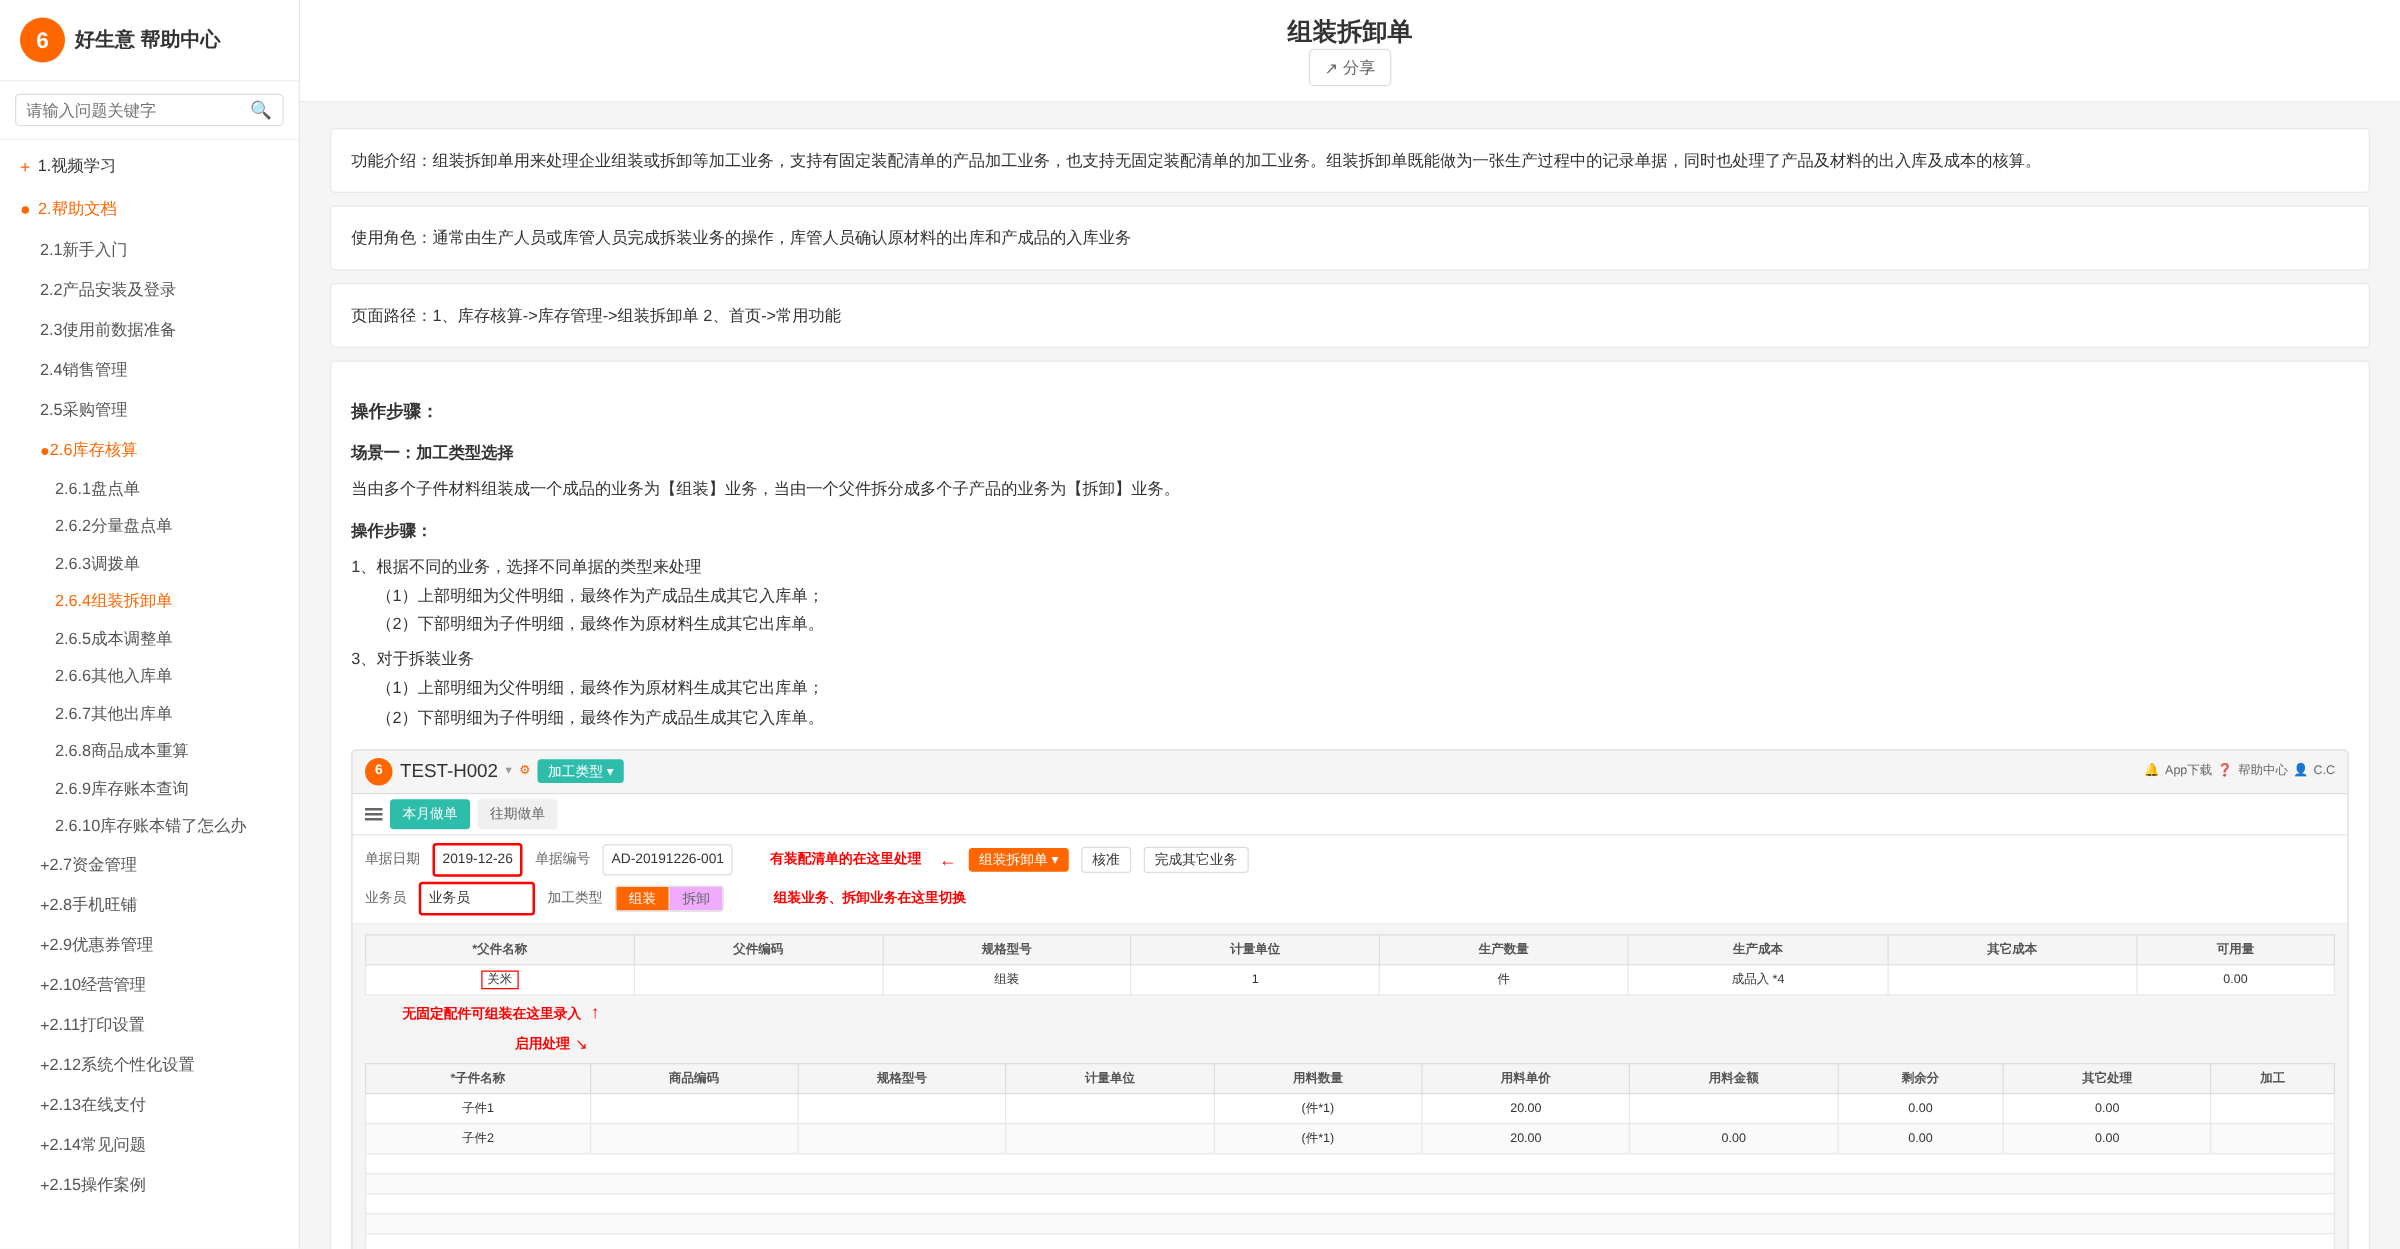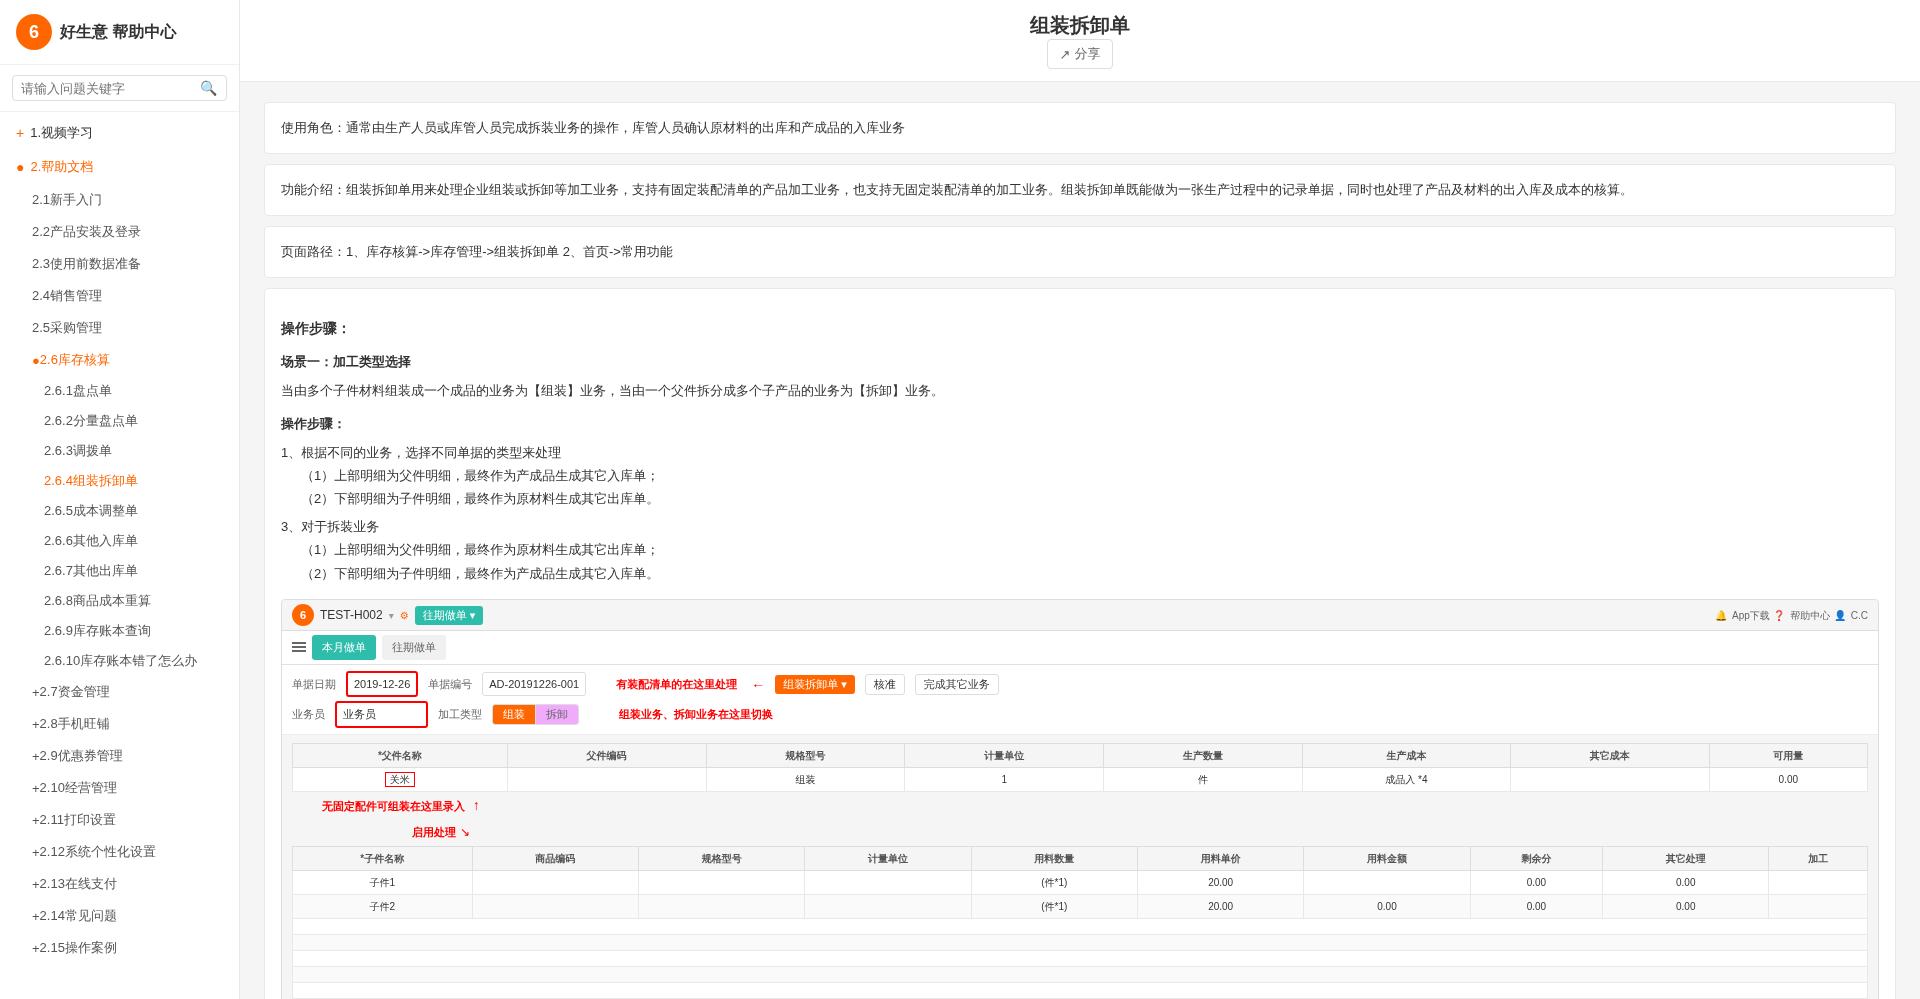--- a/index.html
+++ b/index.html
@@ -333,24 +333,24 @@
   <div class="top-bar">
     <h1 class="page-title">组装拆卸单</h1>
     <button class="share-btn">
       <span>↗</span>
       <span>分享</span>
     </button>
   </div>
   <div class="content-area">
 
     <div class="info-block">
+      <p>功能介绍：组装拆卸单用来处理企业组装或拆卸等加工业务，支持有固定装配清单的产品加工业务，也支持无固定装配清单的加工业务。组装拆卸单既能做为一张生产过程中的记录单据，同时也处理了产品及材料的出入库及成本的核算。</p>
+    </div>
+    <div class="info-block">
       <p>使用角色：通常由生产人员或库管人员完成拆装业务的操作，库管人员确认原材料的出库和产成品的入库业务</p>
-    </div>
-    <div class="info-block">
-      <p>功能介绍：组装拆卸单用来处理企业组装或拆卸等加工业务，支持有固定装配清单的产品加工业务，也支持无固定装配清单的加工业务。组装拆卸单既能做为一张生产过程中的记录单据，同时也处理了产品及材料的出入库及成本的核算。</p>
     </div>
     <div class="info-block">
       <p>页面路径：1、库存核算-&gt;库存管理-&gt;组装拆卸单  2、首页-&gt;常用功能</p>
     </div>
 
     <div class="info-block">
       <p class="section-title">操作步骤：</p>
       <p class="section-sub-title">场景一：加工类型选择</p>
       <p class="step-text">当由多个子件材料组装成一个成品的业务为【组装】业务，当由一个父件拆分成多个子产品的业务为【拆卸】业务。</p>
       <p class="section-sub-title">操作步骤：</p>
@@ -360,24 +360,24 @@
       <p class="step-text" style="margin-top:4px;">3、对于拆装业务</p>
       <p class="step-text indent-1">（1）上部明细为父件明细，最终作为原材料生成其它出库单；</p>
       <p class="step-text indent-1">（2）下部明细为子件明细，最终作为产成品生成其它入库单。</p>
 
       <div class="screenshot-container">
         <div class="sim-screenshot">
 
           <div class="sim-top-bar" style="justify-content: space-between; background:#f5f5f5; border-bottom:1px solid #ddd;">
             <div style="display:flex;align-items:center;gap:6px;">
               <div class="sim-logo">6</div>
-              <span style="font-size:12px;color:#333;">TEST-H002</span>
+              <span style="font-size:15px;color:#333;">TEST-H002</span>
               <span style="color:#999;font-size:10px;">▾</span>
               <span style="color:#f60;font-size:10px;">⚙</span>
-              <button class="sim-btn sim-btn-green">往期做单 ▾</button>
+              <button class="sim-btn sim-btn-green">加工类型 ▾</button>
             </div>
             <div style="display:flex;align-items:center;gap:4px;font-size:10px;color:#666;">
               <span>🔔</span>
               <span>App下载</span>
               <span>❓</span>
               <span>帮助中心</span>
               <span>👤</span>
               <span>C.C</span>
             </div>
           </div>

